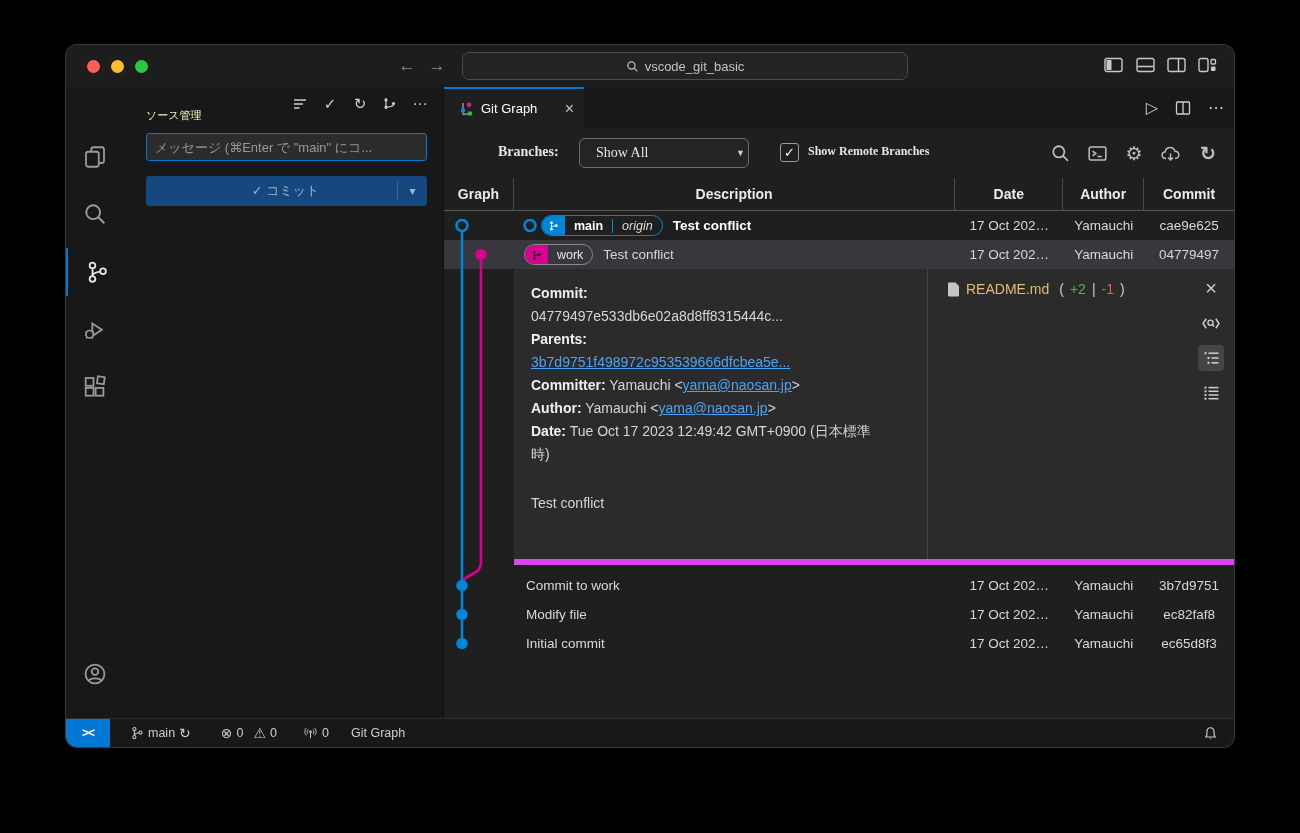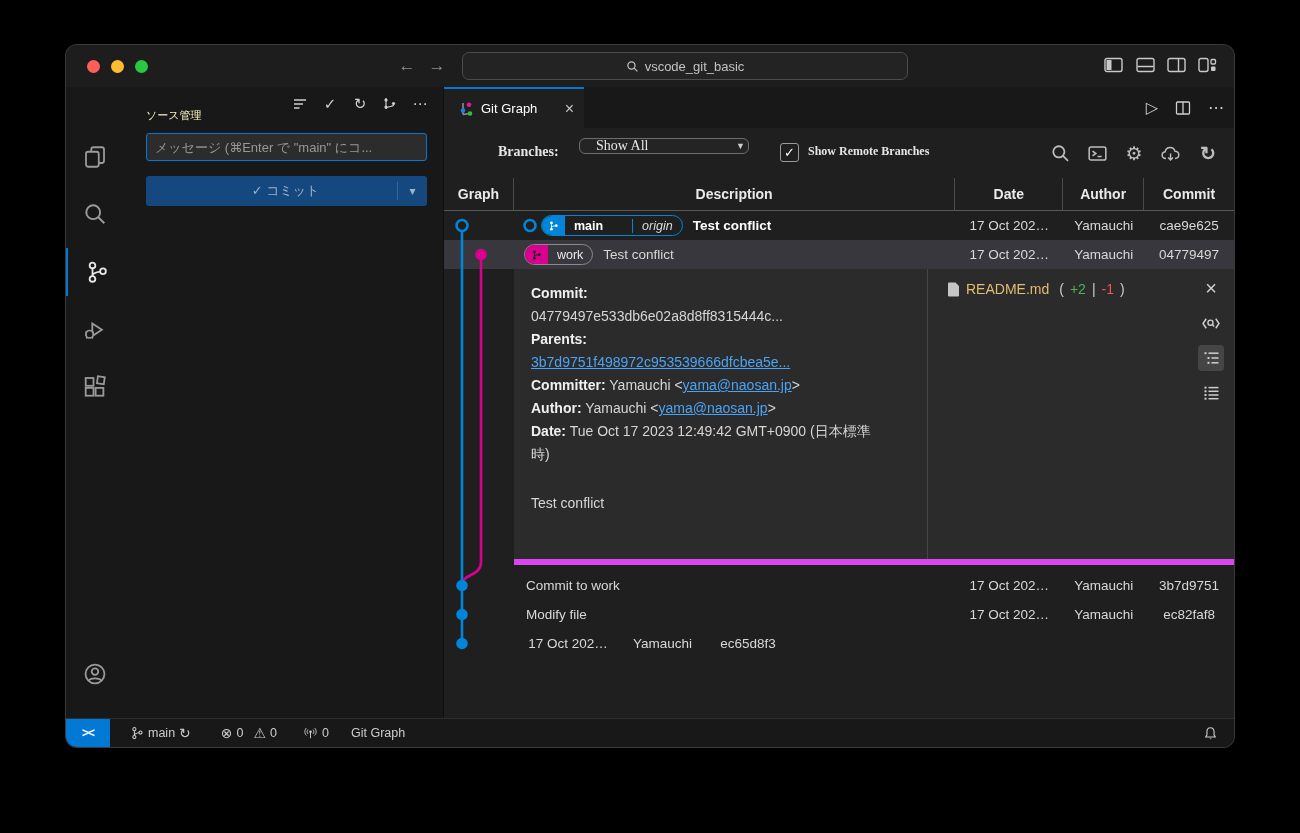--- a/index.html
+++ b/index.html
@@ -38,21 +38,21 @@
   .commit-btn .dd{width:29px;text-align:center;font-size:12px;}
   
   .editor{flex:1;display:flex;flex-direction:column;background:#1f1f1f;border-left:1px solid #101010;min-width:0;}
   .tabstrip{height:41px;background:#181818;display:flex;position:relative;flex:0 0 41px;}
   .tab{width:140px;height:41px;background:#1f1f1f;border-top:2px solid #0078d4;box-sizing:border-box;
     display:flex;align-items:center;gap:7px;padding:0 10px 0 14px;color:#ffffff;font-size:13px;}
   .tab .close{margin-left:auto;color:#c5c5c5;font-size:16px;}
   .tabactions{position:absolute;right:10px;top:0;height:41px;display:flex;align-items:center;gap:17px;color:#cfcfcf;}
   .toolbar{height:50px;position:relative;flex:0 0 50px;color:#e6e6e6;font-family:Liberation Serif, serif;}
   .branches-label{position:absolute;left:54px;top:16px;font-weight:bold;font-size:14px;}
-  .branch-select{position:absolute;left:135px;top:10px;width:170px;height:16px;box-sizing:border-box;border:1.5px solid #6d6d6d;
+  .branch-select{position:absolute;left:135px;top:10px;width:170px;height:30px;box-sizing:border-box;border:1.5px solid #6d6d6d;
     border-radius:6px;background:#242424;display:flex;align-items:center;font-size:14px;padding:0 3px 0 16px;}
   .branch-select .arrow{margin-left:auto;font-size:9px;color:#cccccc;}
   .cb{position:absolute;left:336px;top:15px;width:19px;height:19px;box-sizing:border-box;border:1.5px solid #9a9a9a;
     border-radius:3px;display:flex;align-items:center;justify-content:center;color:#fff;font-size:13px;}
   .cb-label{position:absolute;left:364px;top:16px;font-weight:bold;font-size:12px;}
   .gg-actions{position:absolute;right:16px;top:0;height:50px;display:flex;align-items:center;gap:17px;color:#bdbdbd;}
   .gg-actions .gi{width:20px;height:20px;display:flex;align-items:center;justify-content:center;}
   
   .table{position:relative;flex:1;min-height:0;}
   .thead{display:flex;height:33px;box-sizing:border-box;border-bottom:1px solid #595959;
@@ -62,21 +62,21 @@
   .col-graph{width:70px;}.col-desc{width:442px;}.col-date{width:108px;}.col-author{width:81px;}.col-commit{width:90px;}
   .trow{display:flex;height:29px;align-items:center;font-size:13.5px;color:#d8d8d8;}
   .trow.sel{background:#37373d;}
   .trow .col-desc{display:flex;align-items:center;}
   .trow .col-date,.trow .col-author,.trow .col-commit{text-align:center;}
   .bold{font-weight:bold;color:#fff;}
   .refbadge{height:21px;box-sizing:border-box;border:1.5px solid #0085d9;border-radius:11px;display:inline-flex;
     align-items:center;overflow:hidden;font-size:12.5px;}
   .refbadge .bicon{align-self:stretch;width:23px;background:#0085d9;display:flex;align-items:center;justify-content:center;color:#fff;}
   .refbadge .bname{padding:0 9px;font-weight:bold;color:#fff;}
-  .refbadge .bremote{padding:0 9px;border-left:1px solid #0085d9;font-style:italic;color:#dddddd;margin-left:20px;}
+  .refbadge .bremote{padding:0 9px;border-left:1px solid #0085d9;font-style:italic;color:#dddddd;}
   .refbadge.work{border-color:#8b8b8b;}
   .refbadge.work .bicon{background:#d9008f;color:#1b1b1b;}
   .refbadge.work .bname{font-weight:normal;color:#e8e8e8;}
   
   .details-row{height:302px;display:flex;}
   .details-spacer{width:70px;}
   .details{flex:1;height:290px;background:#2b2b2b;border-bottom:6px solid #d946ef;position:relative;
     font-size:14px;color:#d6d6d6;}
   .dtext{position:absolute;left:17px;top:13px;width:352px;line-height:23px;}
   .dtext .b{font-weight:bold;color:#f0f0f0;}
@@ -415,20 +415,23 @@
           <div class="col-graph"></div>
           <div class="col-desc">
               <span style="margin-left:12px">Modify file</span>
             </div>
           <div class="col-date">17 Oct 202…</div>
           <div class="col-author">Yamauchi</div>
           <div class="col-commit">ec82faf8</div>
         </div>
         <div class="trow">
           <div class="col-graph"></div>
+          <div class="col-desc">
+              <span style="margin-left:12px">Initial commit</span>
+            </div>
           <div class="col-date">17 Oct 202…</div>
           <div class="col-author">Yamauchi</div>
           <div class="col-commit">ec65d8f3</div>
         </div>
 
         <svg class="gsvg" width="110" height="541" viewBox="0 0 110 541">
           <path d="M18 47.5 L18 465.5" stroke="#0085d9" stroke-width="2.6" fill="none"></path>
           <path d="M37 76.5 L37 384 C37 399 18 395 18 407.5" stroke="#d9008f" stroke-width="2.6" fill="none"></path>
           <circle cx="18" cy="47.5" r="5.5" fill="#1f1f1f" stroke="#0085d9" stroke-width="2.6"></circle>
           <circle cx="86" cy="47.5" r="5.5" fill="#1f1f1f" stroke="#0085d9" stroke-width="2.6"></circle>

